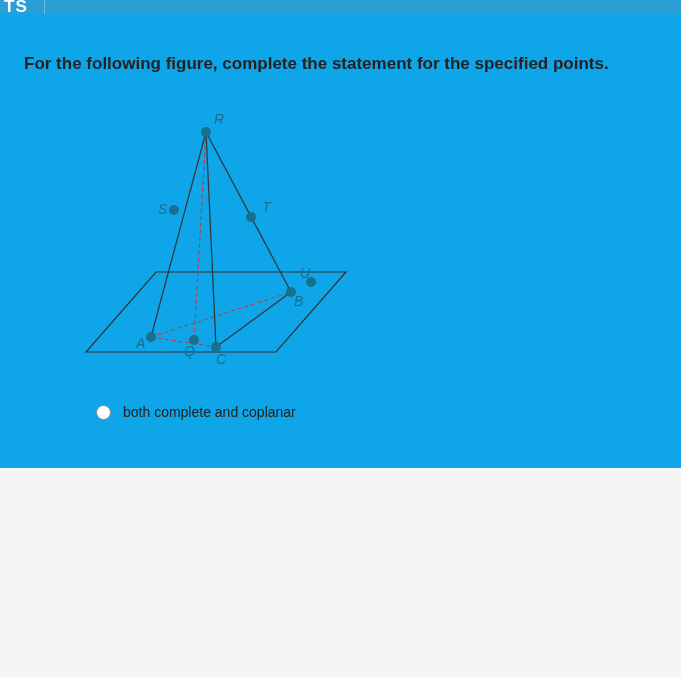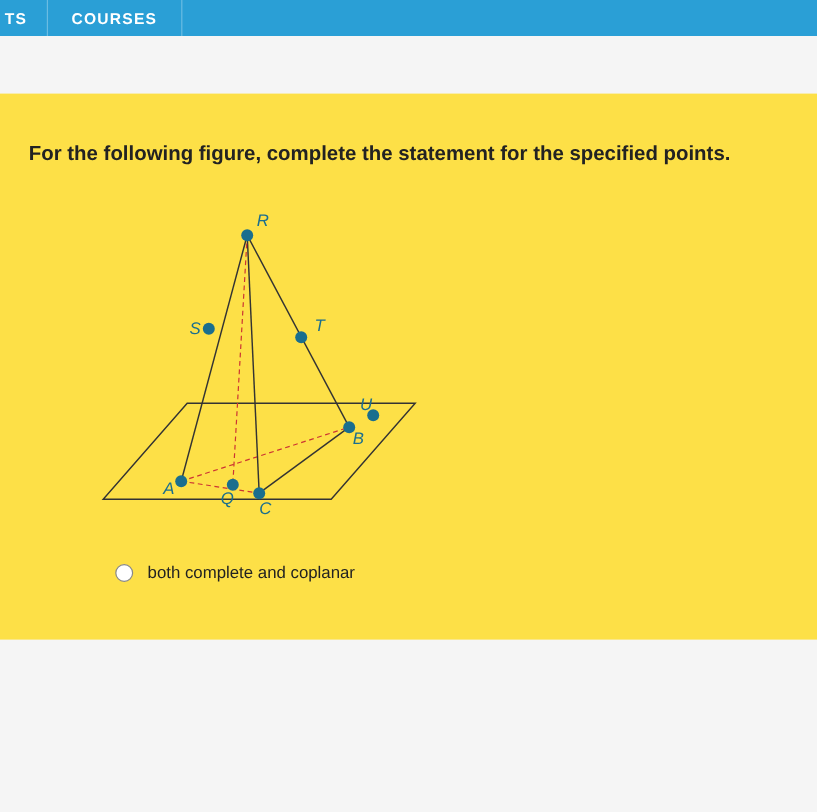--- a/index.html
+++ b/index.html
@@ -6,26 +6,26 @@
     body {
       font-family: Arial, Helvetica, sans-serif;
       background: #f5f5f5;
       width: 681px;
       height: 677px;
       overflow: hidden;
       position: relative;
     }
     .nav-bar {
       background: #2a9fd6;
-      height: 30px;
+      height: 14px;
       display: flex;
       align-items: center;
       padding-left: 0;
       color: #fff;
-      font-size: 13px;
+      font-size: 17px;
       font-weight: 600;
       letter-spacing: 1px;
     }
     .nav-item {
       padding: 0 20px;
       height: 100%;
       display: flex;
       align-items: center;
       border-right: 1px solid rgba(255,255,255,0.3);
     }
@@ -34,23 +34,22 @@
       padding-right: 16px;
     }
     .nav-item.attempt {
       font-weight: 400;
       color: rgba(255,255,255,0.85);
       letter-spacing: 0.5px;
       text-transform: none;
       opacity: 0.8;
     }
     .content {
-      background: #fde047;
+      background: #0ea5e9;
       padding: 40px 24px 24px 24px;
-      margin-top: 48px;
     }
     .prompt {
       font-size: 17px;
       font-weight: 700;
       color: #222;
       margin-bottom: 28px;
     }
     .figure-wrap {
       margin-left: 52px;
       margin-bottom: 18px;
@@ -93,23 +92,20 @@
     }
     .italic-vars { font-style: italic; }
   </style>
 </head>
 <body>
 
 <div class="nav-bar">
   <div class="nav-item partial-left">
     <span>TS</span>
   </div>
-  <div class="nav-item">
-    <span>COURSES</span>
-  </div>
 </div>
 
 <div class="content">
 
   <div class="prompt">For the following figure, complete the statement for the specified points.</div>
 
   <div class="figure-wrap">
     <svg width="280" height="280" viewBox="0 0 280 280">
 
       <polygon points="10,250 200,250 270,170 80,170" fill="none" stroke="#333" stroke-width="1.2"></polygon>

